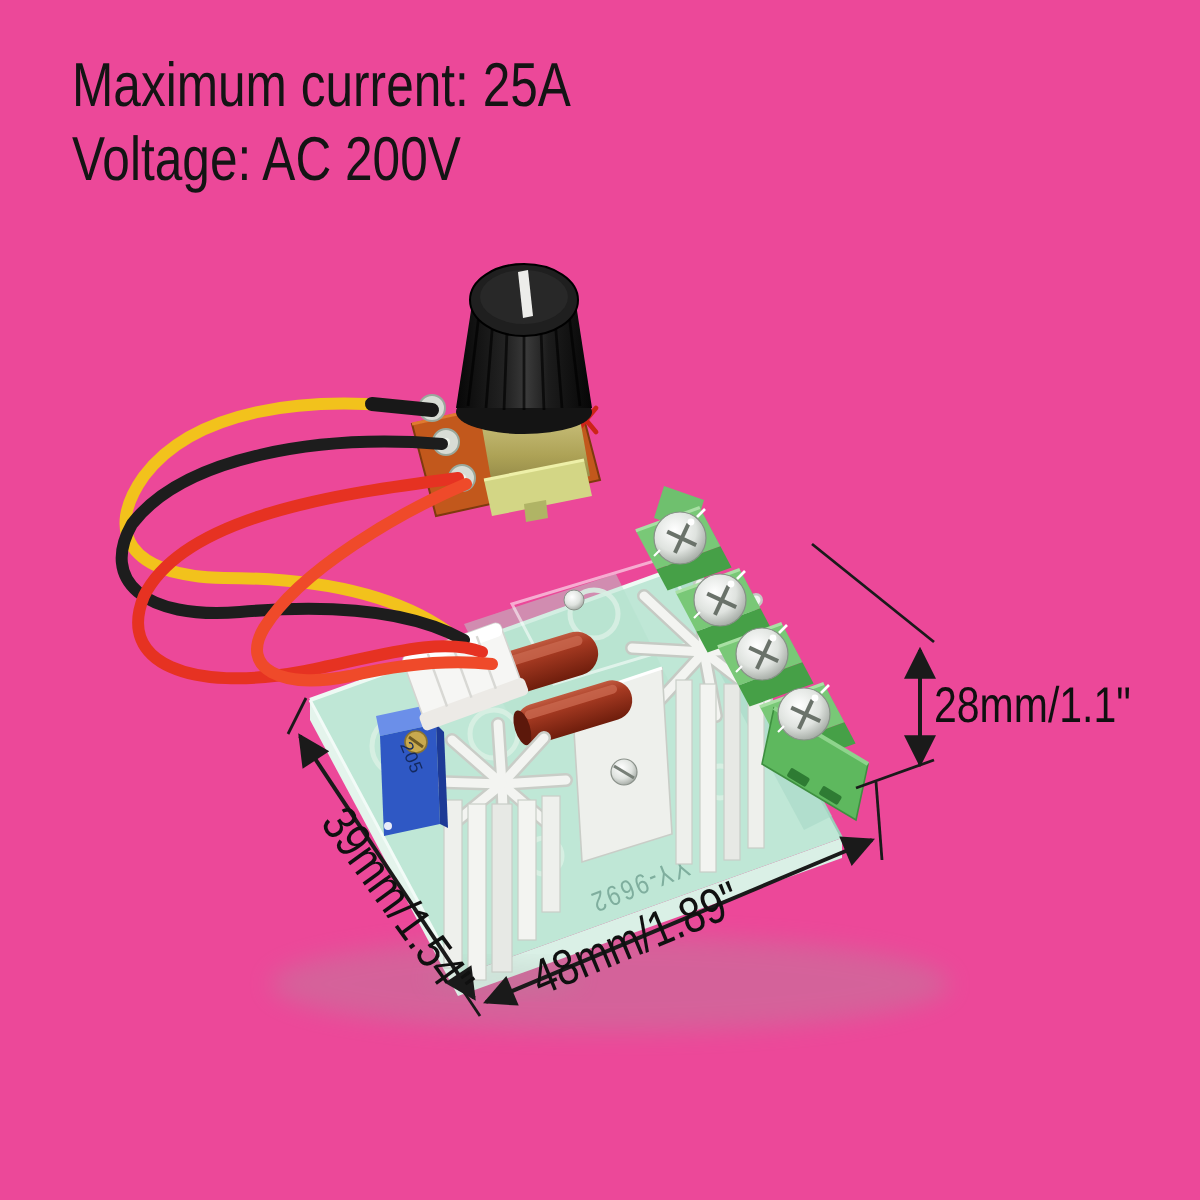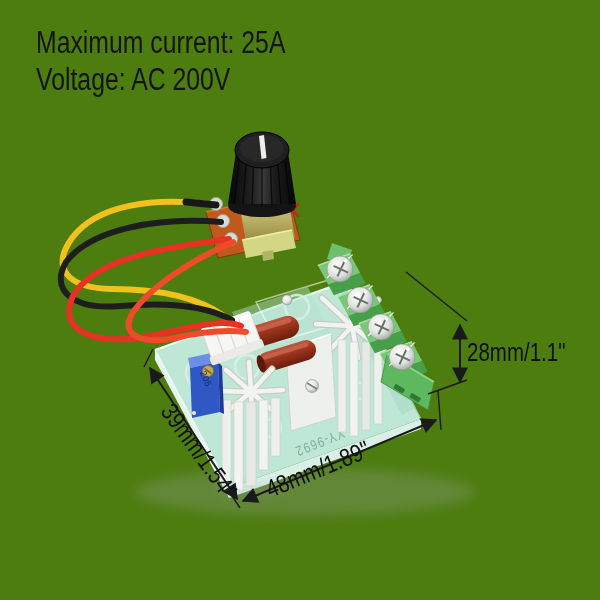--- a/index.html
+++ b/index.html
@@ -1,16 +1,16 @@
 <!DOCTYPE html>
 <html><head>
 <meta charset="utf-8">
 <style>
   html,body{margin:0;padding:0;background:#ffffff;}
-  #stage{position:relative;width:600px;height:600px;background:#4d7c0f;overflow:hidden;
+  #stage{position:relative;width:600px;height:600px;background:#ec4899;overflow:hidden;
          font-family:"Liberation Sans","DejaVu Sans",sans-serif;}
   .spec{position:absolute;left:36px;top:24px;color:#141414;font-size:31px;line-height:37px;
         transform:scaleX(0.80);transform-origin:left top;white-space:nowrap;}
   #art{position:absolute;left:0;top:0;}
   text{font-family:"Liberation Sans","DejaVu Sans",sans-serif;}
 </style>
 </head>
 <body>
 
 <div id="stage">

